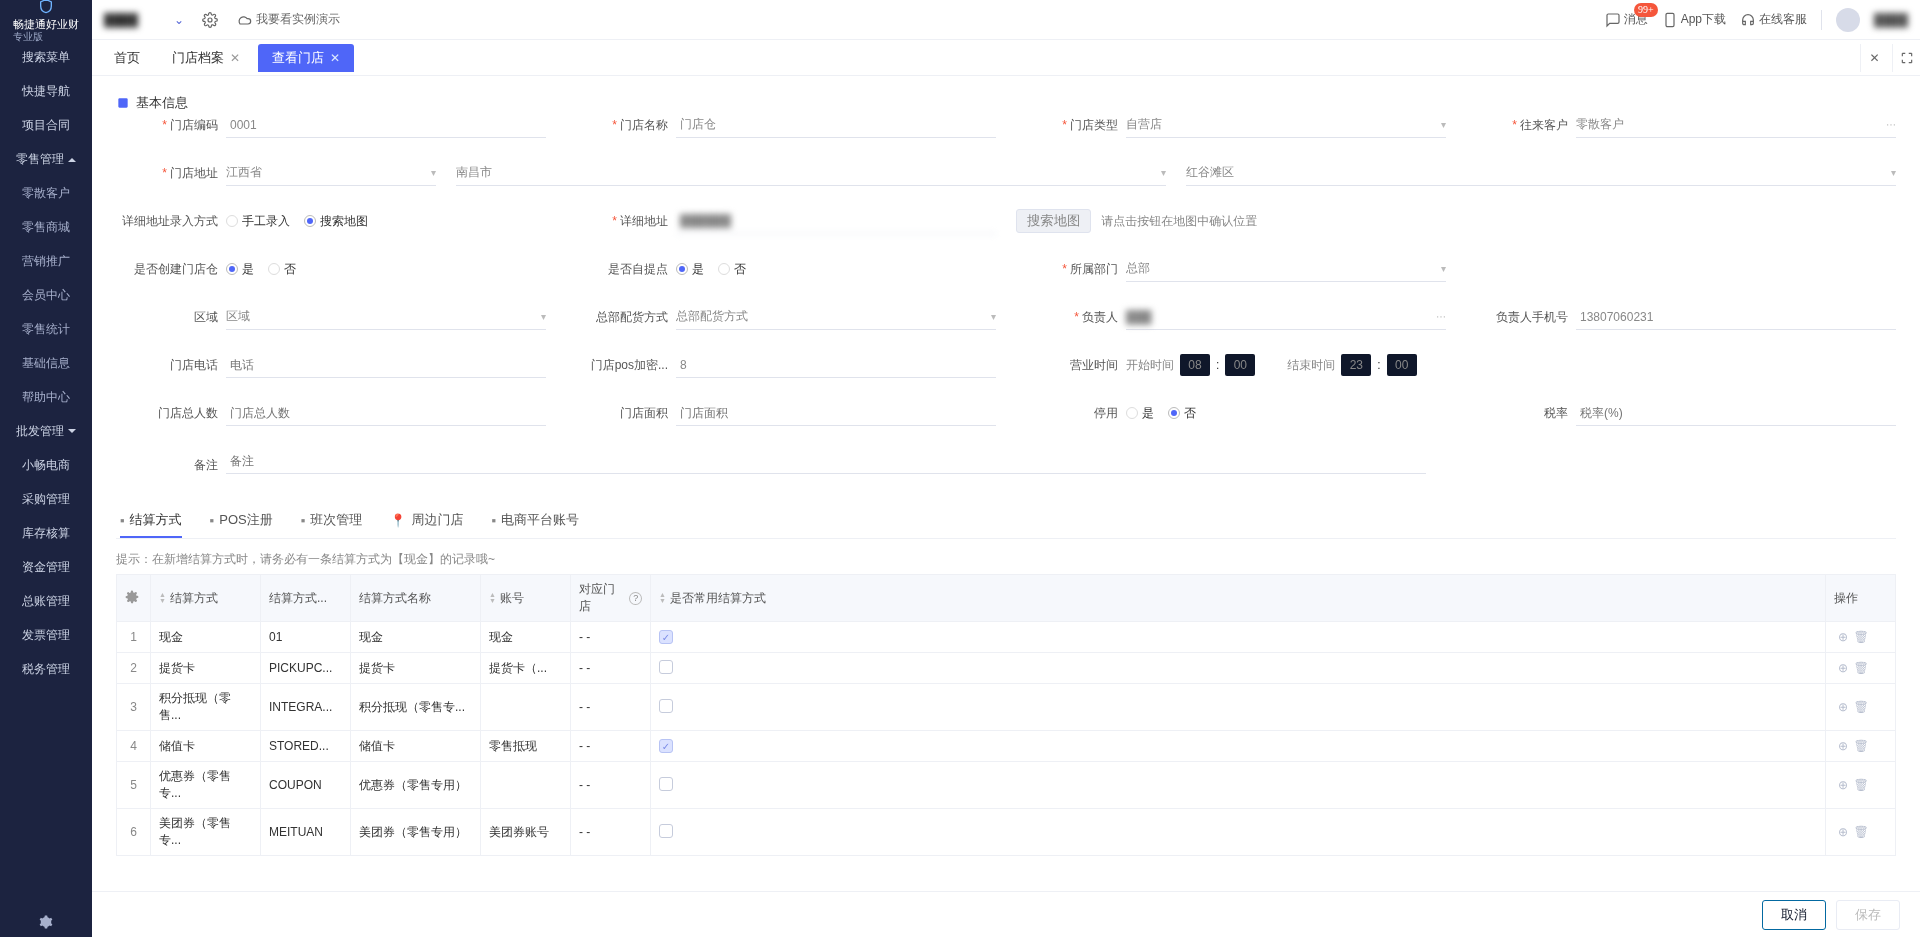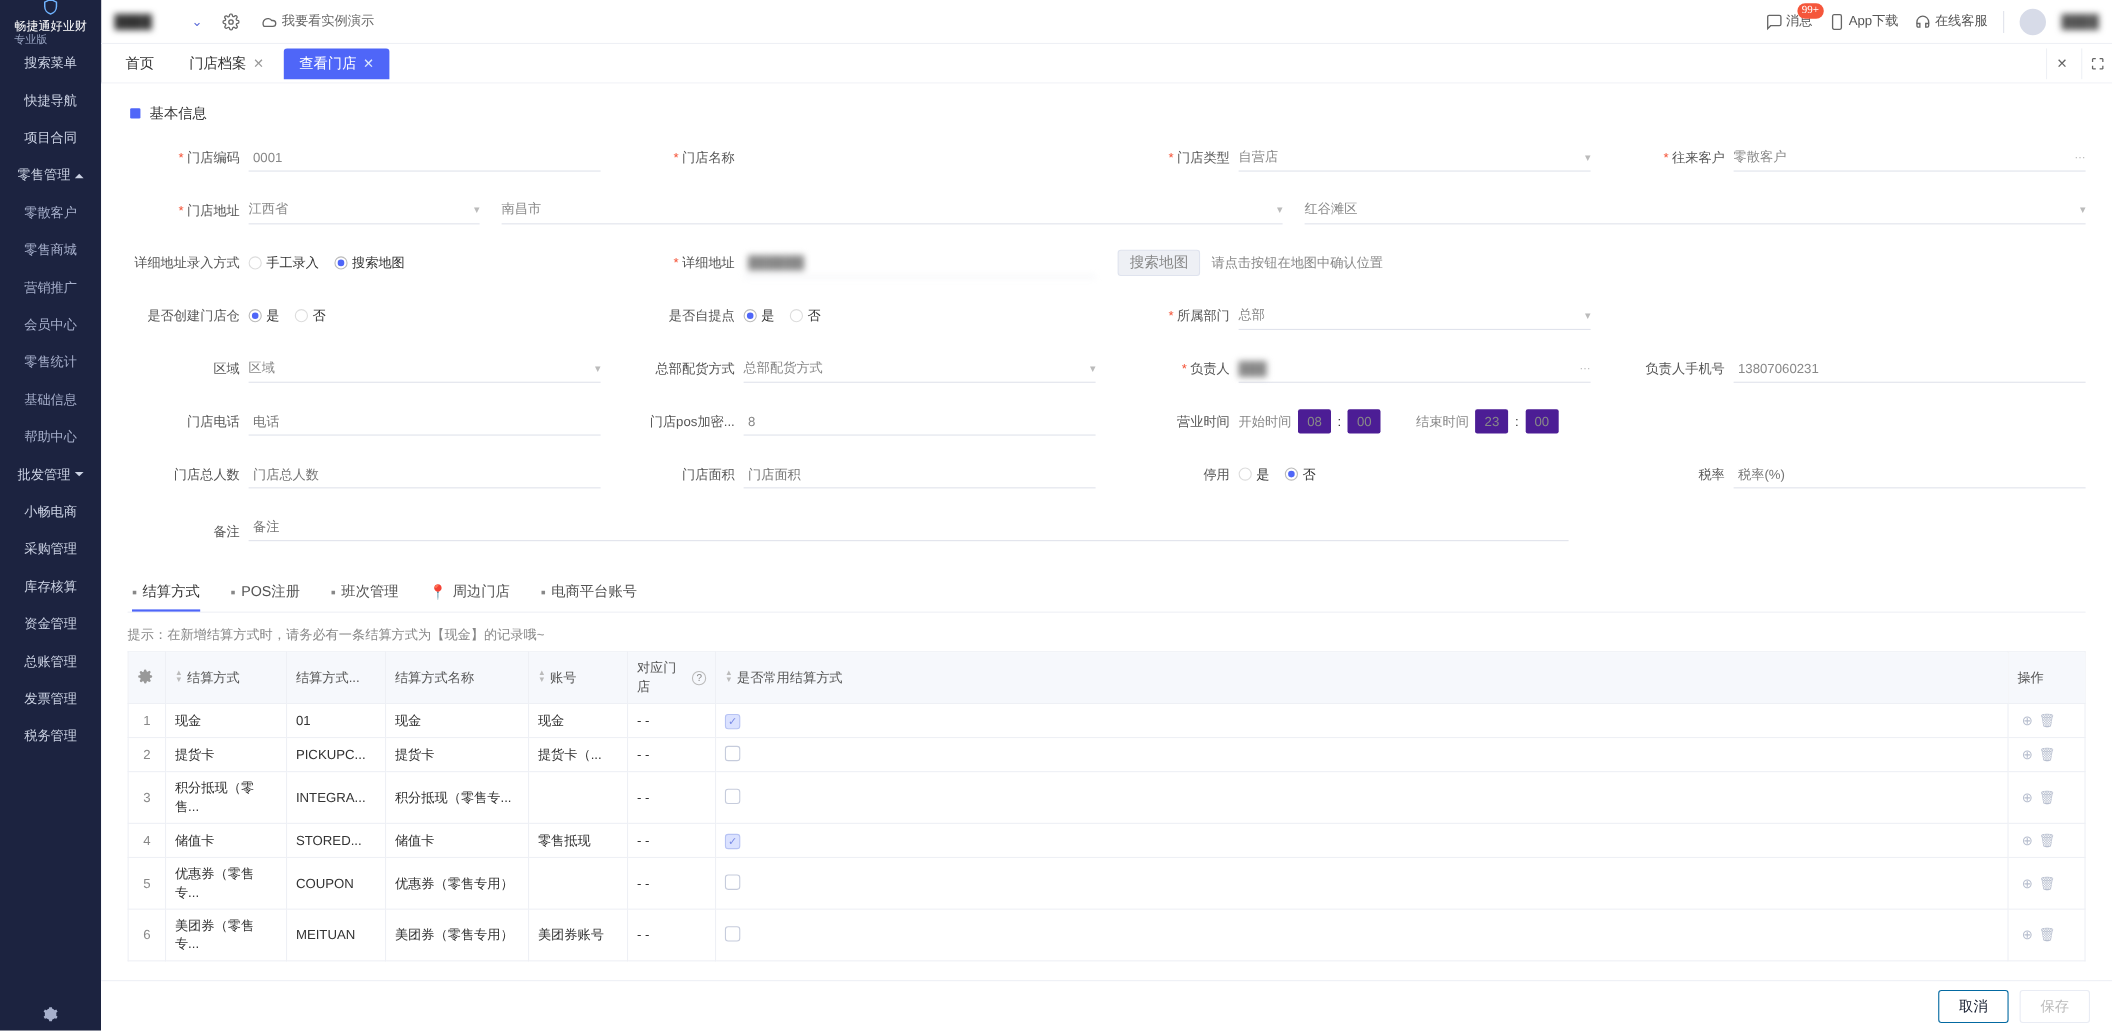--- a/index.html
+++ b/index.html
@@ -29,40 +29,40 @@
 .top-right-item{display:flex;align-items:center;gap:3px;cursor:pointer;position:relative;}
 .badge{position:absolute;top:-8px;right:-10px;background:#f5563b;color:#fff;border-radius:8px;padding:0 4px;font-size:10px;line-height:14px;font-family:Liberation Serif, serif;}
 .avatar{width:24px;height:24px;border-radius:50%;background:#d7dbe8;}
 .tabbar{height:36px;display:flex;align-items:center;padding-left:8px;border-bottom:1px solid #eef0f5;gap:4px;}
 .tab{height:28px;padding:0 14px;display:flex;align-items:center;gap:6px;font-size:13px;cursor:pointer;border-radius:3px 3px 0 0;}
 .tab .x{color:#999;cursor:pointer;font-size:12px;}
 .tab.active{background:#4f66f8;color:#fff;}
 .tab.active .x{color:#ddeafd;}
 .tabbar-spacer{flex:1;}
 .content{flex:1;overflow:auto;background:#fff;padding:18px 24px 60px;}
-.section-header{display:flex;align-items:center;gap:6px;font-size:13px;color:#333;margin-bottom:18px;}
+.section-header{display:flex;align-items:center;gap:6px;font-size:13px;color:#333;}
 .section-header svg{width:14px;height:14px;color:#4f66f8;}
 .form-grid{display:grid;grid-template-columns:repeat(4,1fr);row-gap:22px;column-gap:20px;align-items:center;margin-bottom:30px;}
 .field{display:flex;align-items:center;}
 .label{width:110px;text-align:right;padding-right:8px;color:#555;white-space:nowrap;font-size:12px;}
 .req::before{content:"*";color:#f5563b;margin-right:3px;}
 .input{flex:1;height:26px;border:none;border-bottom:1px solid #e0e3ec;padding:0 4px;font-size:12px;color:#888;background:transparent;min-width:0;outline:none;}
 .select{display:flex;align-items:center;gap:4px;flex:1;border-bottom:1px solid #e0e3ec;height:26px;color:#888;min-width:0;}
 .select-val{flex:1;}
 .caret{color:#bbb;font-size:10px;}
 .addr-row{grid-column:1/-1;display:flex;align-items:center;gap:20px;}
 .radio-group{display:flex;gap:14px;align-items:center;}
 .radio{display:flex;align-items:center;gap:4px;cursor:pointer;}
 .radio-dot{width:12px;height:12px;border:1px solid #bbb;border-radius:50%;display:inline-flex;align-items:center;justify-content:center;}
 .radio.checked .radio-dot::after{content:"";width:6px;height:6px;background:#4f66f8;border-radius:50%;}
 .radio.disabled .radio-dot{border-color:#ddd;}
 .btn-gray{background:#eef0f5;border:1px solid #dfe3ee;height:24px;padding:0 10px;border-radius:3px;color:#888;cursor:pointer;}
 .hint-text{color:#888;}
 .time-row{display:flex;align-items:center;gap:6px;}
-.time-box{width:30px;height:22px;background:#4c1d95;border-radius:2px;display:flex;align-items:center;justify-content:center;color:#888;}
+.time-box{width:30px;height:22px;background:#0f172a;border-radius:2px;display:flex;align-items:center;justify-content:center;color:#888;}
 .remark{grid-column:1/-1;align-items:flex-end;}
 .tab-strip{display:flex;gap:28px;border-bottom:1px solid #eef0f5;padding:0 4px;margin-bottom:12px;}
 .tab-strip-item{display:flex;align-items:center;gap:5px;height:34px;font-size:13px;color:#555;cursor:pointer;border-bottom:2px solid transparent;}
 .tab-strip-item.active{border-bottom-color:#4f66f8;color:#333;}
 .notice{font-size:12px;color:#888;margin-bottom:6px;}
 .table{width:100%;border-collapse:collapse;}
 .table th,.table td{border:1px solid #eef0f5;padding:6px 8px;font-size:12px;text-align:left;height:26px;}
 .table th{background:#f6f8fc;color:#555;font-weight:normal;position:relative;}
 .th-inner{display:flex;align-items:center;gap:4px;}
 .sort-ico{display:flex;flex-direction:column;font-size:7px;line-height:6px;color:#bbb;}
@@ -200,20 +200,21 @@
       </div>
 
       <div class="form-grid">
 
         <div class="field">
             <span class="label req">门店编码</span>
             <input class="input" readonly="" value="0001" style="">
           </div>
         <div class="field">
             <span class="label req">门店名称</span>
+            <input class="input" readonly="" value="门店仓" style="">
           </div>
         <div class="field">
             <span class="label req">门店类型</span>
             <div class="select">
               <span class="select-val">自营店</span>
               <span class="caret">▾</span>
             </div>
           </div>
         <div class="field">
             <span class="label req">往来客户</span>

